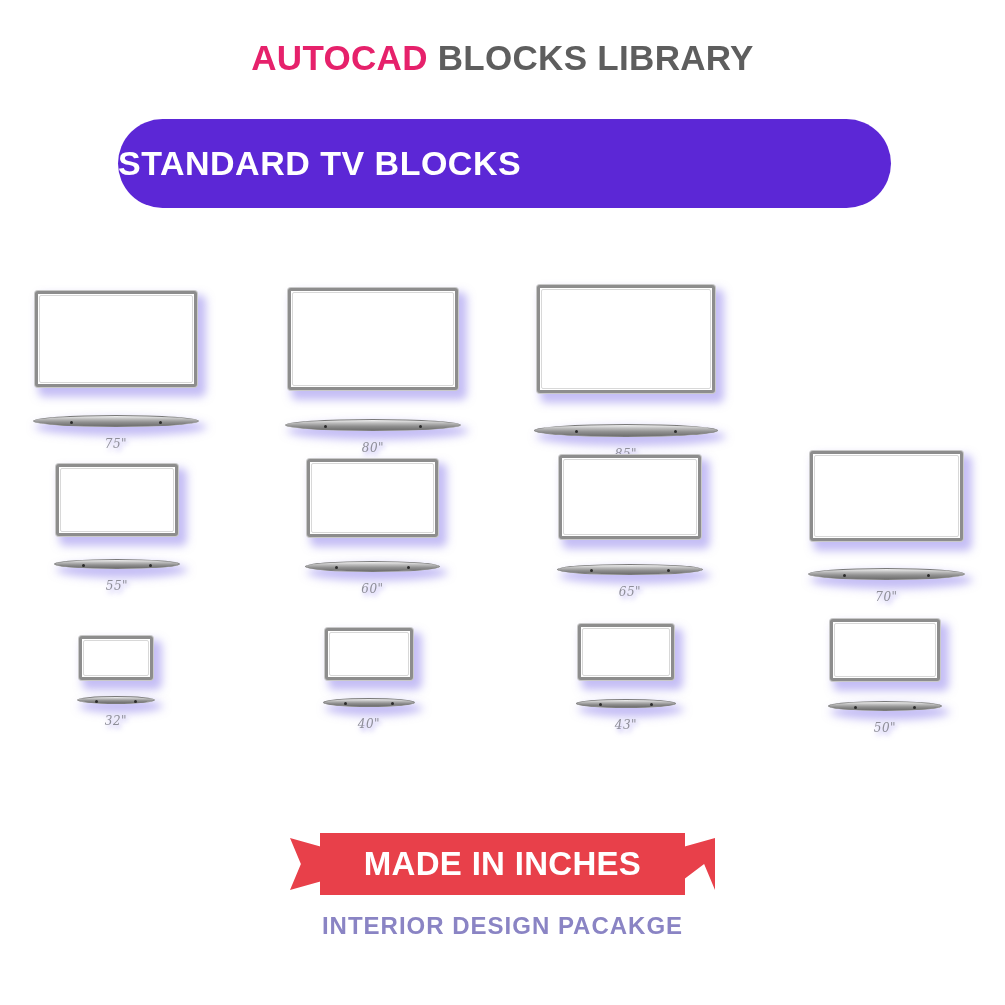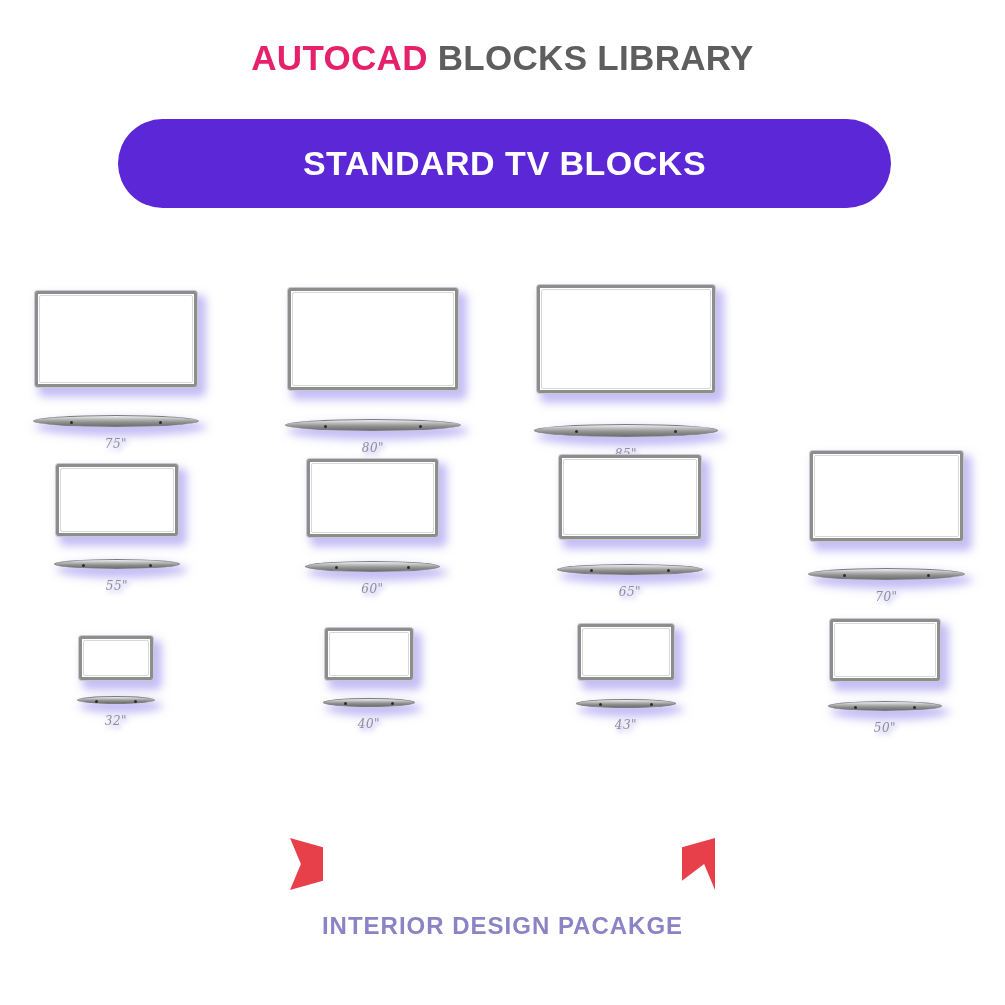--- a/index.html
+++ b/index.html
@@ -20,21 +20,21 @@
   }
   .header .brand{color:#e6216b;}
   .header .rest{color:#5e5e5e;}
 
   
   .banner{
     position:absolute;left:118px;top:119px;
     width:773px;height:89px;
     background:#5c27d6;
     border-radius:46px;
-    display:flex;align-items:center;justify-content:center;
+    display:flex;align-items:center;justify-content:flex-start;
   }
   .banner-label{
     color:#ffffff;
     font-size:34px;font-weight:bold;letter-spacing:0.5px;
     white-space:nowrap;
   }
 
   
   .stage{position:absolute;left:0;top:0;width:1005px;height:1005px;}
   .tv{position:absolute;}
@@ -211,15 +211,18 @@
         <span class="dot l"></span>
         <span class="dot r"></span>
       </div>
       <div class="tv-label" style="width: 110px; left: 0px; top: 102px;">50"</div>
     </div>
   </div>
 
 <div class="ribbon">
   <div class="ribbon-tail left"></div>
   <div class="ribbon-tail right"></div>
+  <div class="ribbon-body">
+    <span class="ribbon-label">MADE IN INCHES</span>
+  </div>
 </div>
 
 <div class="subtitle">INTERIOR DESIGN PACAKGE</div>
 
 </body></html>

